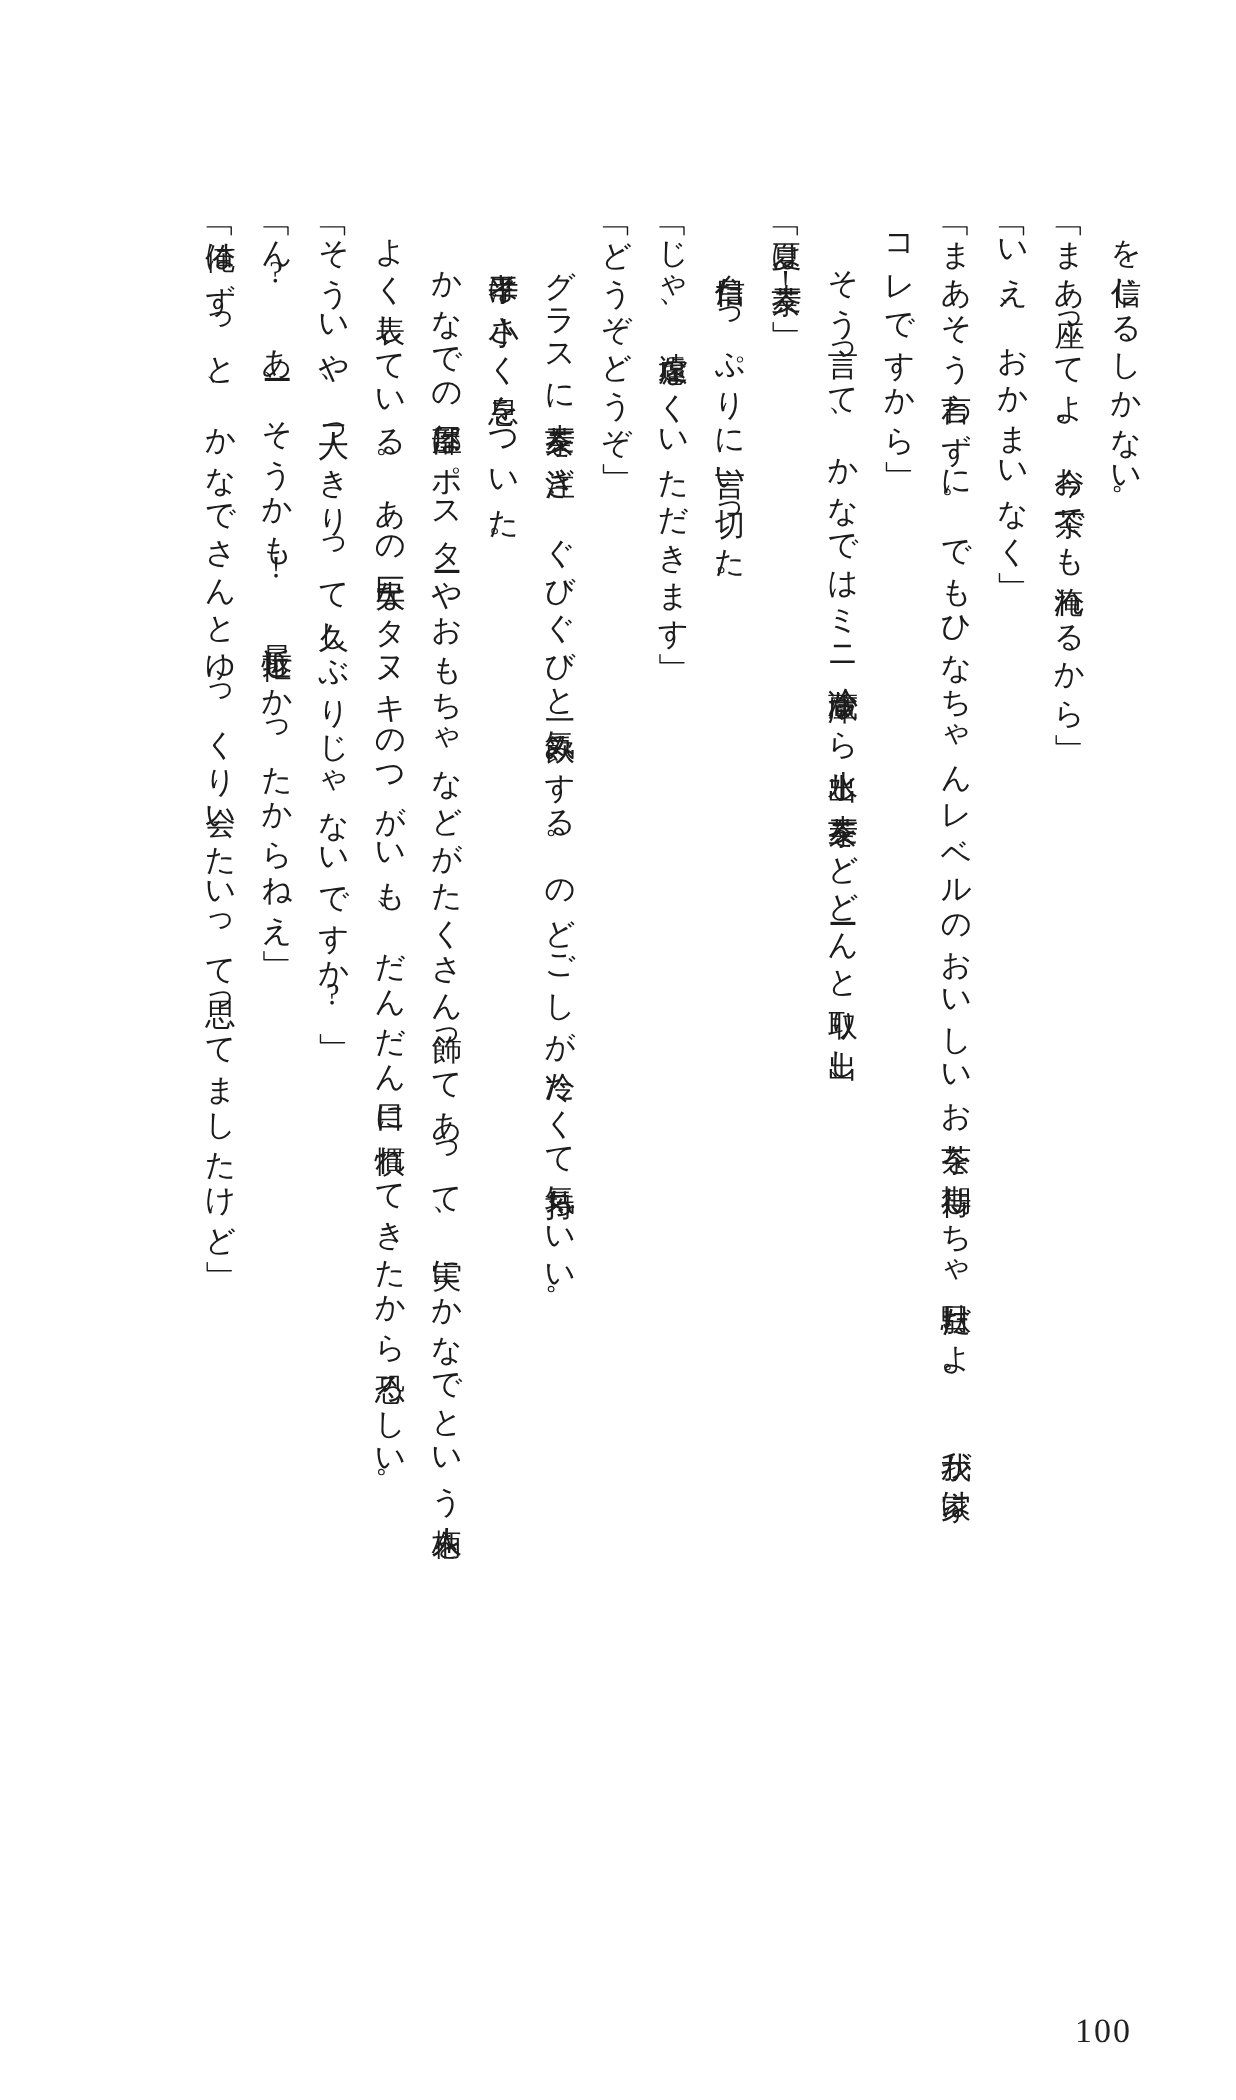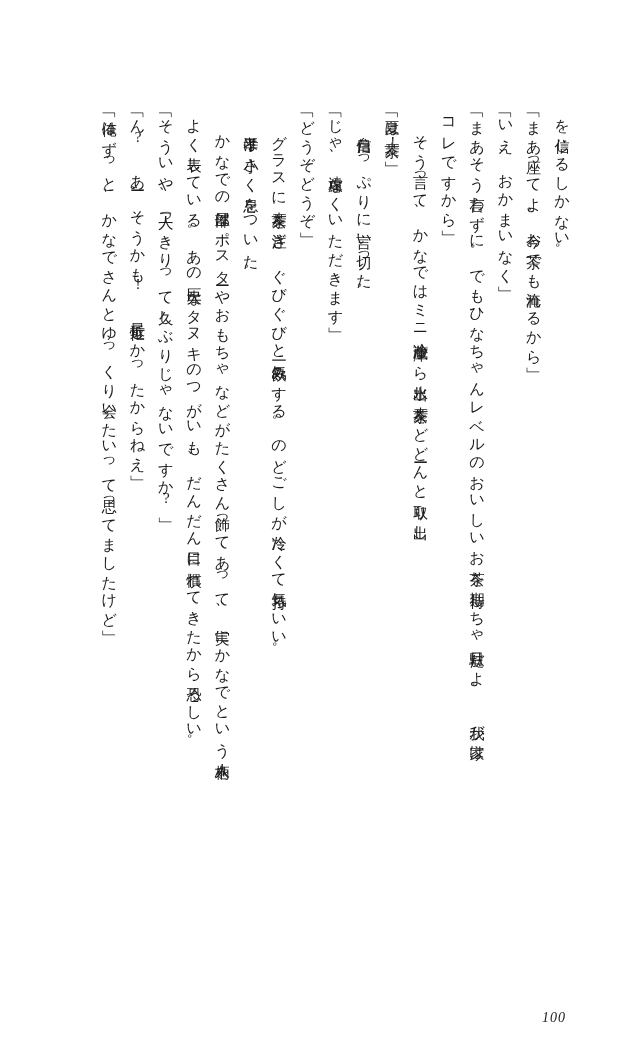--- a/index.html
+++ b/index.html
@@ -43,25 +43,24 @@
     height: 100%;
     width: 28.3px;
     flex: 0 0 28.3px;
     font-family: "Liberation Serif", "DejaVu Serif", serif;
     color: #1c1c1c;
   }
   #page-number {
     position: absolute;
     right: 52px;
     bottom: 24px;
-    font-size: 14px;
+    font-size: 17px;
     letter-spacing: 1px;
     font-family: "Liberation Serif", "DejaVu Serif", serif;
     color: #222222;
-    font-style: italic;
   }
 </style>
 </head>
 <body>
 
 <div id="page">
 
   <div id="text-block">
     <div class="line">を信じるしかない。</div>
     <div class="line">「まあ座ってよ。今お茶でも淹れるから」</div>

